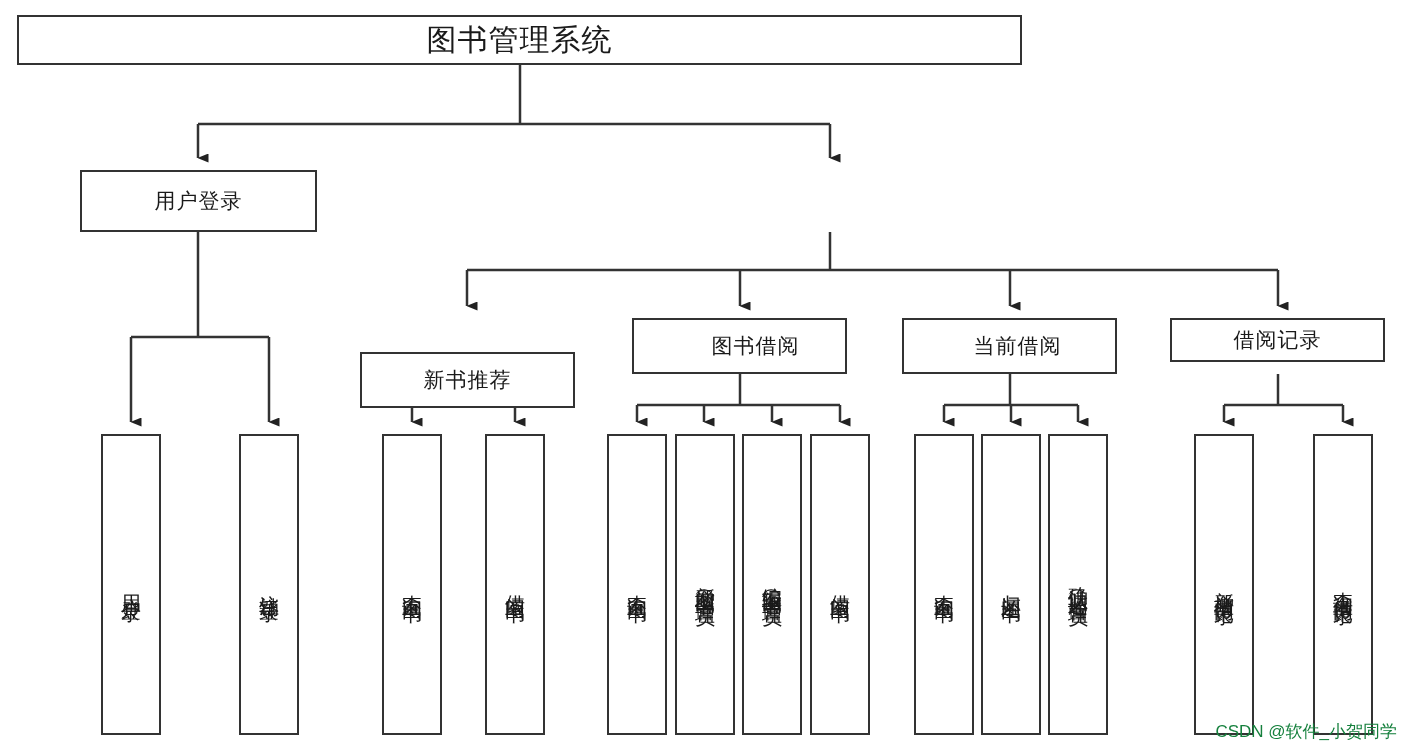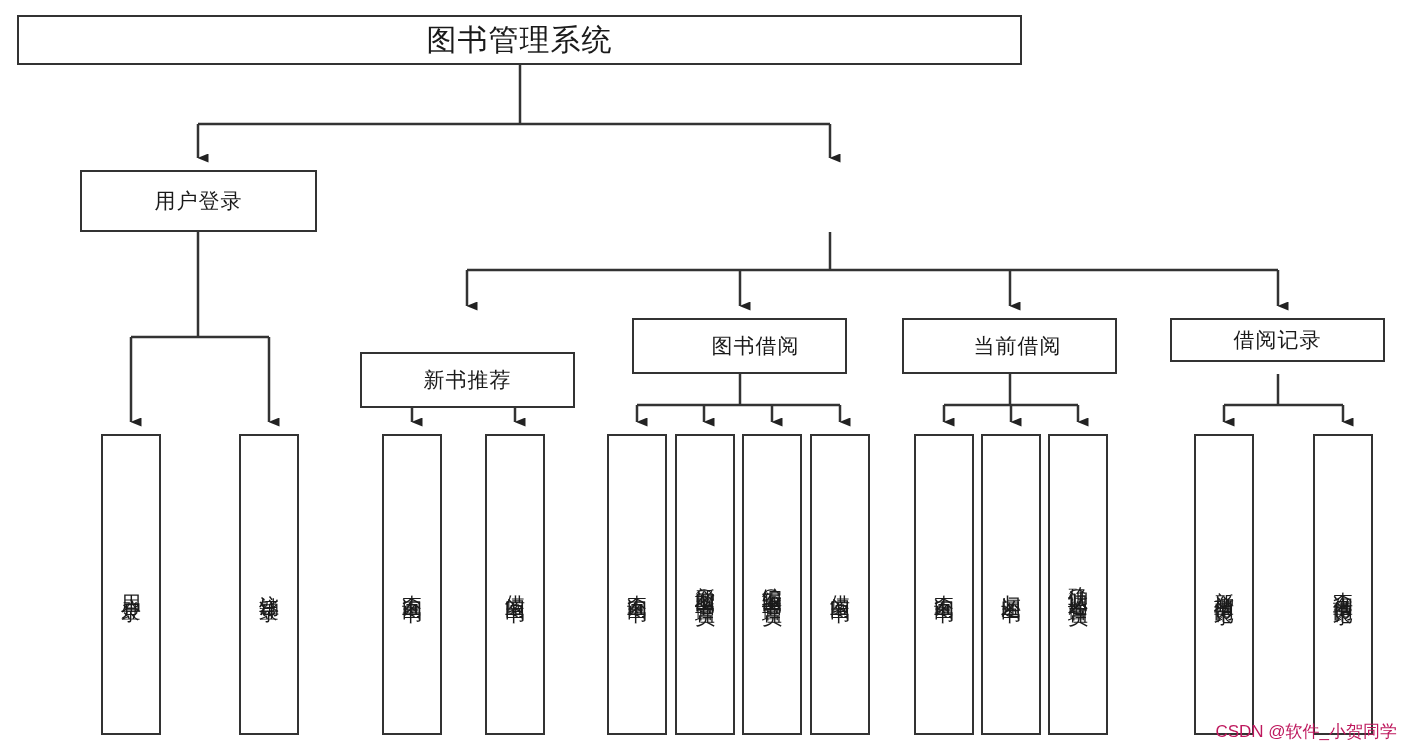--- a/index.html
+++ b/index.html
@@ -59,21 +59,21 @@
   }
   .node.leaf .lbl {
     writing-mode: vertical-rl;
     text-orientation: upright;
   }
   #watermark {
     position: absolute;
     right: 8px;
     bottom: 4px;
     font-size: 17px;
-    color: #be185d;
+    color: #15803d;
     white-space: nowrap;
     z-index: 3;
     font-family: "Liberation Sans", "DejaVu Sans", sans-serif;
   }
 </style>
 </head>
 <body>
 
 <div id="canvas">
 

